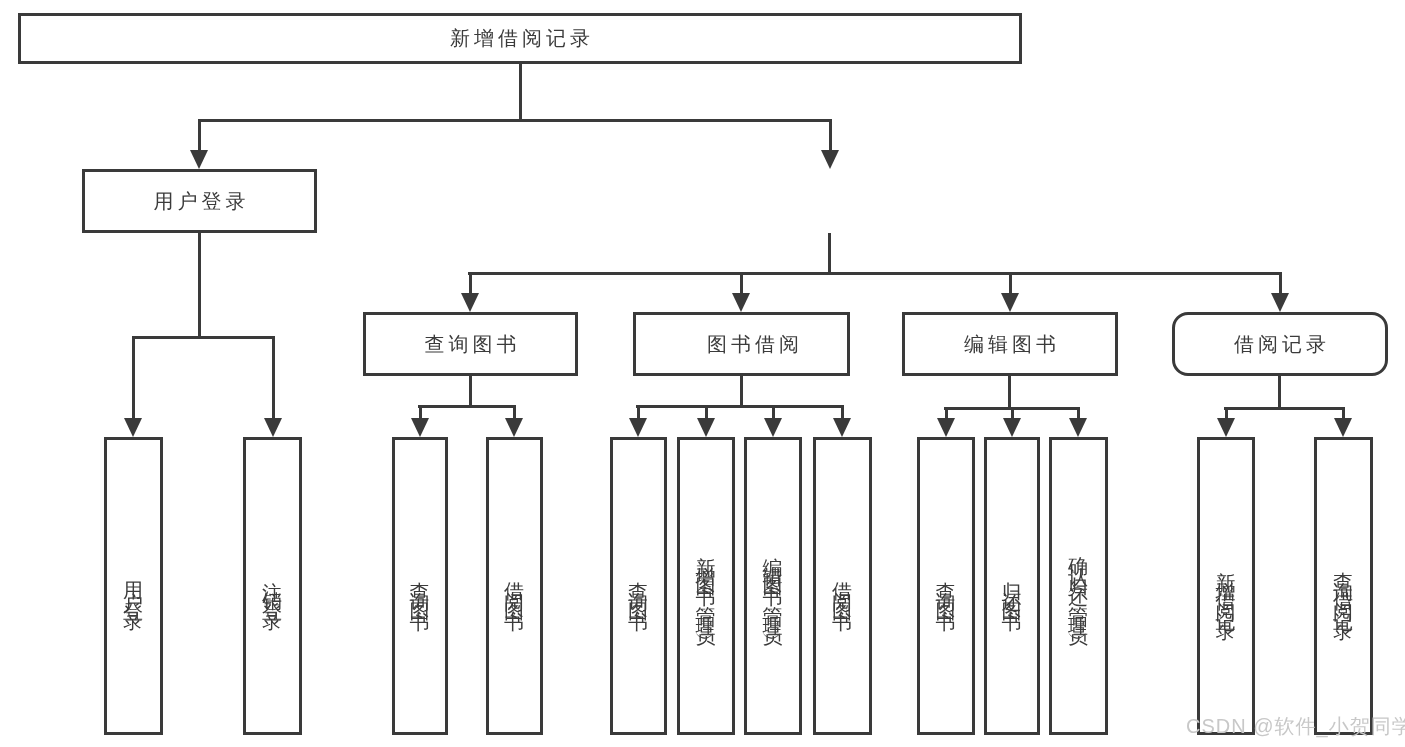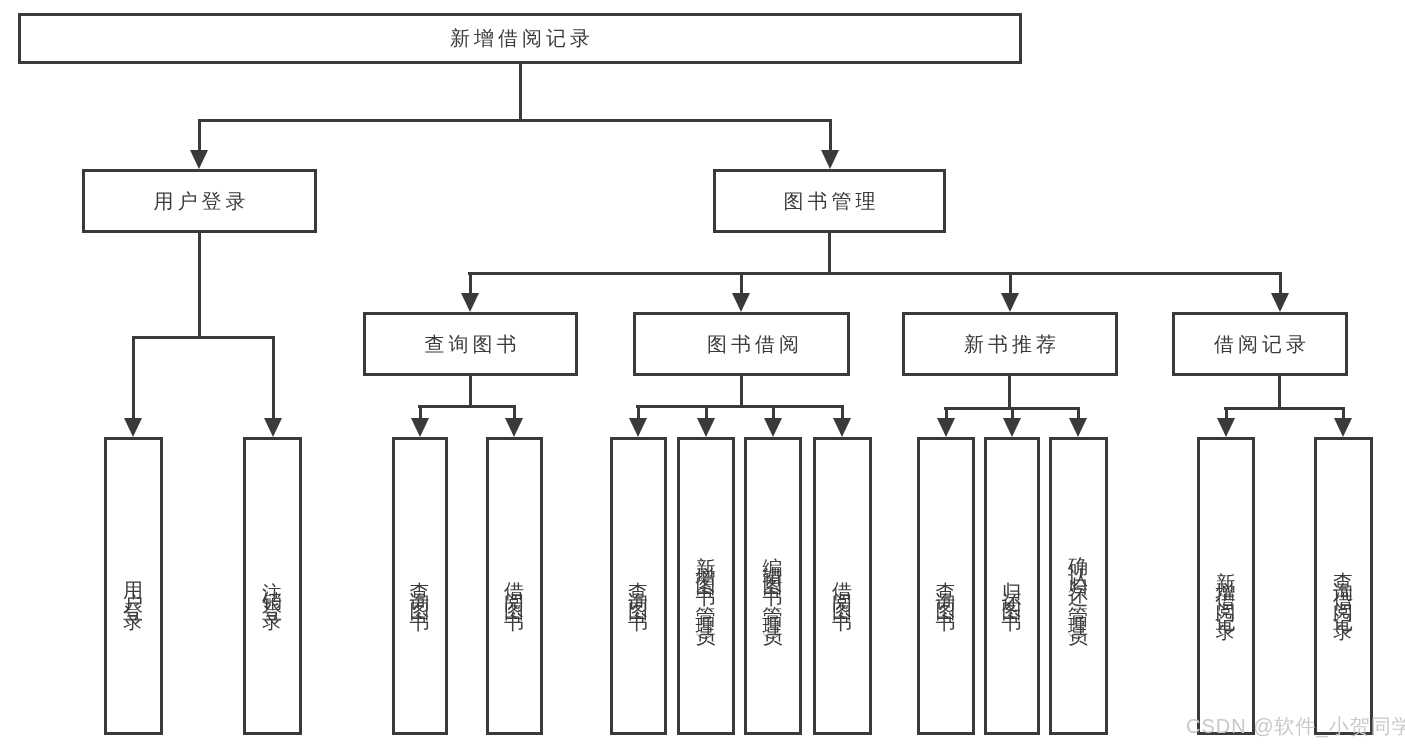--- a/index.html
+++ b/index.html
@@ -123,33 +123,30 @@
     <div class="arrow-stem" style="left: 1225px; top: 407px; height: 11px;"></div>
     <div class="arrow-head" style="left: 1217px; top: 418px;"></div>
     <div class="arrow-stem" style="left: 1342px; top: 407px; height: 11px;"></div>
     <div class="arrow-head" style="left: 1334px; top: 418px;"></div>
     <div class="node h" style="left: 18px; top: 13px; width: 1004px; height: 51px;">
       <span class="label">新增借阅记录</span>
     </div>
     <div class="node h" style="left: 82px; top: 169px; width: 235px; height: 64px;">
       <span class="label">用户登录</span>
     </div>
-    <div class="node h" style="left: 713px; top: 169px; width: 233px; height: 64px;">
-      <span class="label">图书管理</span>
-    </div>
     <div class="node h" style="left: 363px; top: 312px; width: 215px; height: 64px;">
       <span class="label">查询图书</span>
     </div>
     <div class="node h" style="left: 633px; top: 312px; width: 217px; height: 64px; padding-left: 23px;">
       <span class="label">图书借阅</span>
     </div>
     <div class="node h" style="left: 902px; top: 312px; width: 216px; height: 64px;">
-      <span class="label">新书推荐</span>
+      <span class="label">编辑图书</span>
     </div>
-    <div class="node h" style="left: 1172px; top: 312px; width: 176px; height: 64px;">
+    <div class="node h" style="left: 1172px; top: 312px; width: 216px; height: 64px; border-radius: 16px;">
       <span class="label">借阅记录</span>
     </div>
     <div class="node v" style="left: 104px; top: 437px; width: 59px; height: 298px;">
       <span class="label">用户登录</span>
     </div>
     <div class="node v" style="left: 243px; top: 437px; width: 59px; height: 298px;">
       <span class="label">注销登录</span>
     </div>
     <div class="node v" style="left: 392px; top: 437px; width: 56px; height: 298px;">
       <span class="label">查询图书</span>

